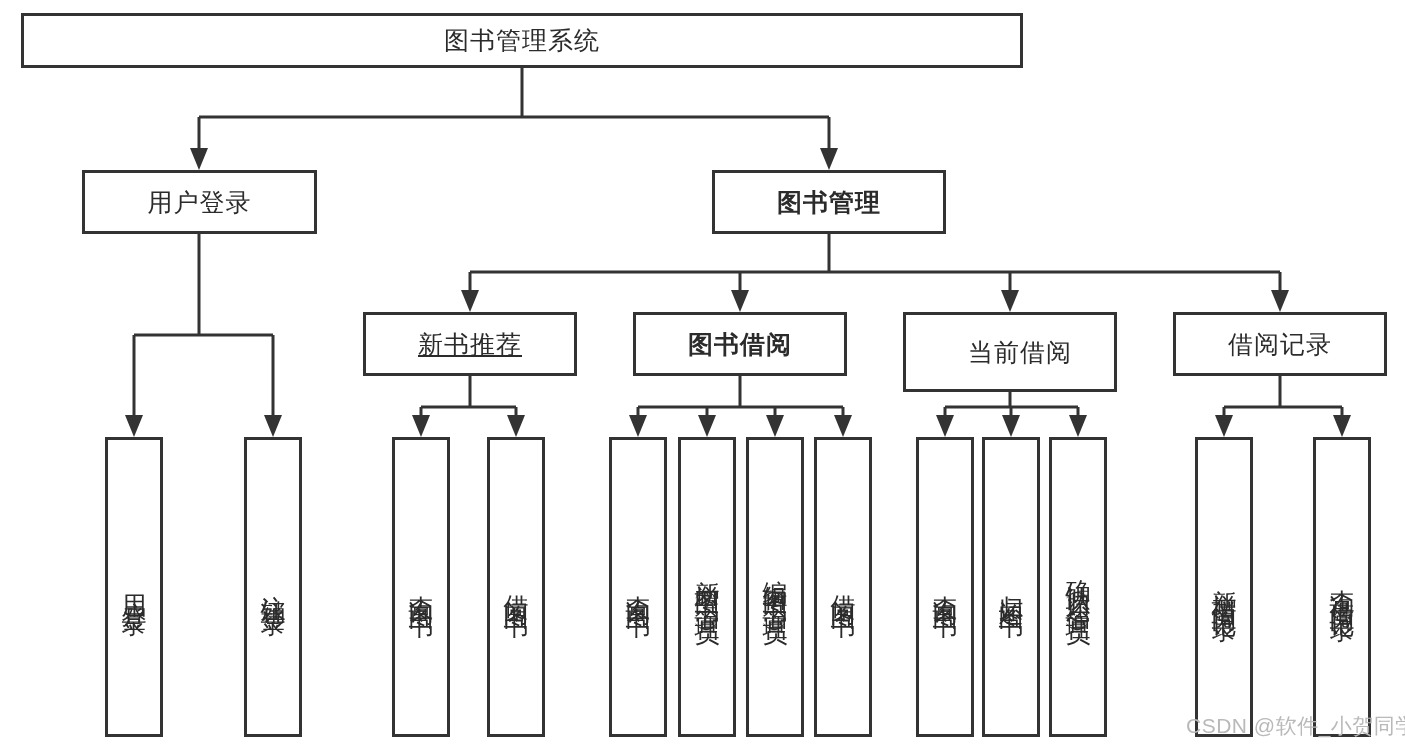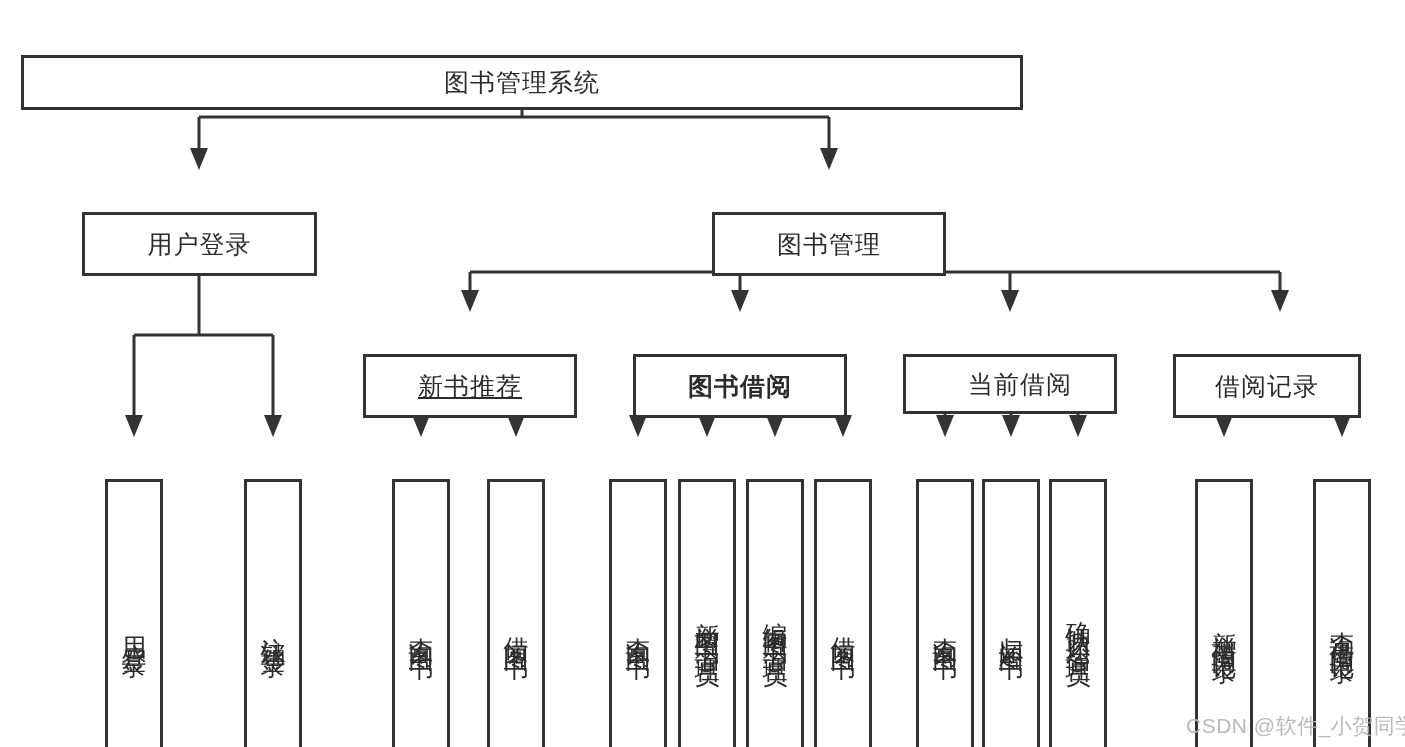--- a/index.html
+++ b/index.html
@@ -22,39 +22,38 @@
     background: #ffffff;
     border: 3px solid #333333;
     display: flex;
     align-items: center;
     justify-content: center;
     color: #2b2b2b;
     font-size: 25px;
     letter-spacing: 1px;
     white-space: nowrap;
     z-index: 2;
-    margin-top: 42px;
   }
   .vbox {
     writing-mode: vertical-rl;
     text-orientation: mixed;
     letter-spacing: 6px;
     line-height: 1;
     white-space: normal;
   }
   
   .n-root  { left: 21px;   top: 13px;  width: 1002px; height: 55px; }
   
   .n-l2a   { left: 82px;   top: 170px; width: 235px;  height: 64px; }
-  .n-l2b   { left: 712px;  top: 170px; width: 234px;  height: 64px; }
+  .n-l2b   { left: 712px;  top: 170px; width: 234px;  height: 64px; font-weight: bold; }
   
   .n-l3a   { left: 363px;  top: 312px; width: 214px;  height: 64px; text-decoration: underline; }
   .n-l3b   { left: 633px;  top: 312px; width: 214px;  height: 64px; font-weight: bold; }
-  .n-l3c   { left: 903px;  top: 312px; width: 214px;  height: 60px; padding-left: 20px; }
-  .n-l3d   { left: 1173px; top: 312px; width: 188px;  height: 64px; }
+  .n-l3c   { left: 903px;  top: 312px; width: 214px;  height: 80px; padding-left: 20px; }
+  .n-l3d   { left: 1173px; top: 312px; width: 214px;  height: 64px; }
   
   .leaf    { top: 437px; width: 58px; height: 300px; }
   .x1  { left: 105px; }  .x2  { left: 244px; }
   .x3  { left: 392px; }  .x4  { left: 487px; }
   .x5  { left: 609px; }  .x6  { left: 678px; }
   .x7  { left: 746px; }  .x8  { left: 814px; }
   .x9  { left: 916px; }  .x10 { left: 982px; }
   .x11 { left: 1049px; } .x12 { left: 1195px; }
   .x13 { left: 1313px; }
   #watermark {

